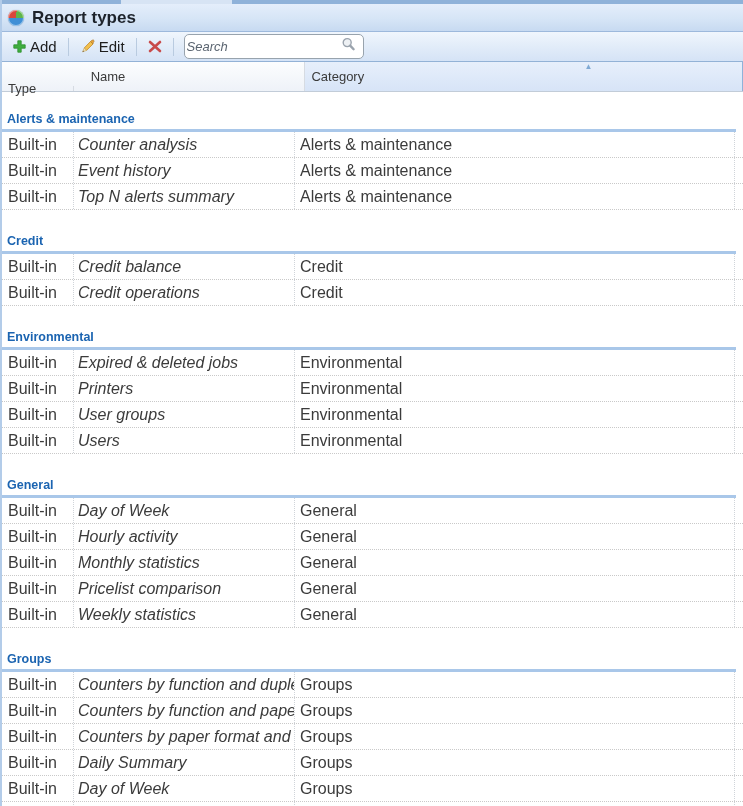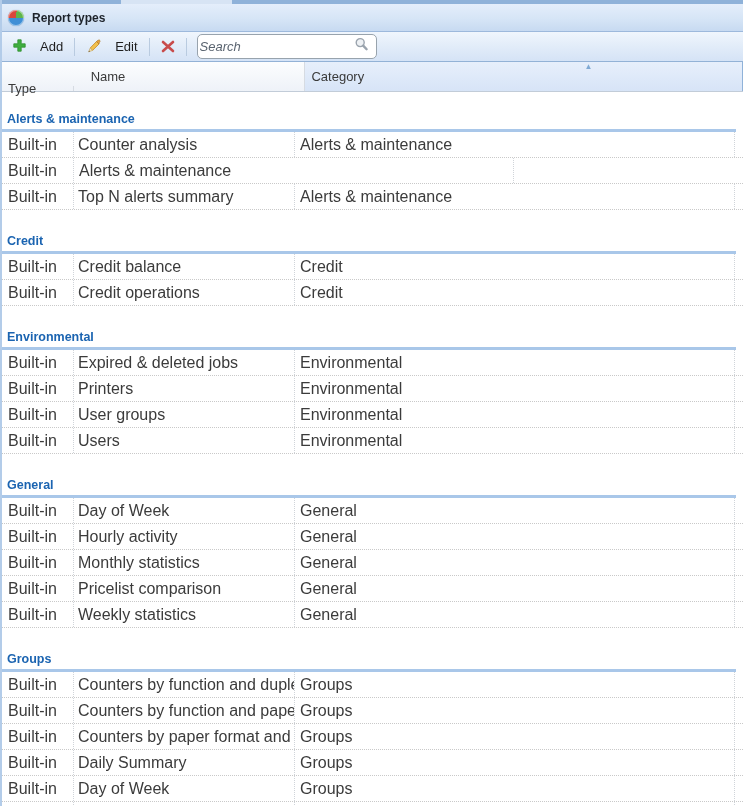--- a/index.html
+++ b/index.html
@@ -21,32 +21,32 @@
   .titlebar{
     height:27px;display:flex;align-items:center;padding-left:8px;
     background:linear-gradient(#e4eefb,#d6e5f6 55%,#c7daf1);
     border-bottom:1px solid #9db9dc;
   }
   .app-icon{
     width:16px;height:16px;border-radius:50%;flex:0 0 16px;
     background:conic-gradient(from 270deg,#d9473b 0 95deg,#5fb54a 95deg 180deg,#3f8fd6 180deg 360deg);
     box-shadow:inset 0 0 0 1px rgba(255,255,255,.45), 0 0 1px rgba(60,90,130,.5);
   }
-  .title{margin-left:8px;font-weight:bold;font-size:12px;color:#1d232b;}
+  .title{margin-left:8px;font-weight:bold;font-size:17px;color:#1d232b;}
 
   
   .toolbar{
     height:29px;display:flex;align-items:center;padding-left:6px;
     background:linear-gradient(#f0f6fd,#e3edf9 45%,#d5e3f6);
     border-bottom:1px solid #93b2d6;
   }
   .tb-btn{
-    display:flex;align-items:flex-start;gap:14px;
+    display:flex;align-items:center;gap:4px;
     background:transparent;border:none;padding:3px 7px;
-    font-family:"Liberation Sans",sans-serif;font-size:13px;color:#1e1e1e;cursor:default;
+    font-family:"Liberation Sans",sans-serif;font-size:15px;color:#1e1e1e;cursor:default;
   }
   .tb-btn svg{display:block;}
   .tb-sep{width:1px;height:18px;background:#b9cbe0;margin:0 4px;}
   .searchbox{
     margin-left:6px;width:180px;height:25px;box-sizing:border-box;
     background:#fff;border:1px solid #98a3ad;border-radius:5px;
     display:flex;align-items:center;
   }
   .searchbox input{
     border:none;outline:none;background:transparent;flex:1;min-width:0;
@@ -87,21 +87,21 @@
     font-size:12.5px;font-weight:bold;color:#1b64b1;
   }
   .group-line{height:3px;width:736px;background:#a9c7e9;}
   .row{display:flex;height:26px;box-sizing:border-box;border-bottom:1px dotted #c9c9c9;}
   .cell{
     box-sizing:border-box;display:flex;align-items:center;
     font-size:16px;color:#3b3b3b;border-right:1px dotted #d0d4d9;
     white-space:nowrap;overflow:hidden;
   }
   .cell.type{width:74px;padding-left:8px;}
-  .cell.name{width:221px;padding-left:4px;}
+  .cell.name{width:221px;padding-left:4px;font-style:italic;}
   .cell.category{width:440px;padding-left:5px;}
   .row.partial{height:7px;border-bottom:none;}
   .row.partial .cell{font-size:0;}
 </style>
 </head>
 <body>
 
 <div class="window">
   <div class="left-border"></div>
 
@@ -175,20 +175,21 @@
         <div class="group-gap"></div>
         <div class="group-label">Alerts &amp; maintenance</div>
         <div class="group-line"></div>
         <div class="row">
           <div class="cell type">Built-in</div>
           <div class="cell name">Counter analysis</div>
           <div class="cell category">Alerts &amp; maintenance</div>
         </div>
         <div class="row">
           <div class="cell type">Built-in</div>
+          <div class="cell name">Event history</div>
           <div class="cell category">Alerts &amp; maintenance</div>
         </div>
         <div class="row">
           <div class="cell type">Built-in</div>
           <div class="cell name">Top N alerts summary</div>
           <div class="cell category">Alerts &amp; maintenance</div>
         </div>
       </div>
       <div class="group">
         <div class="group-gap"></div>

